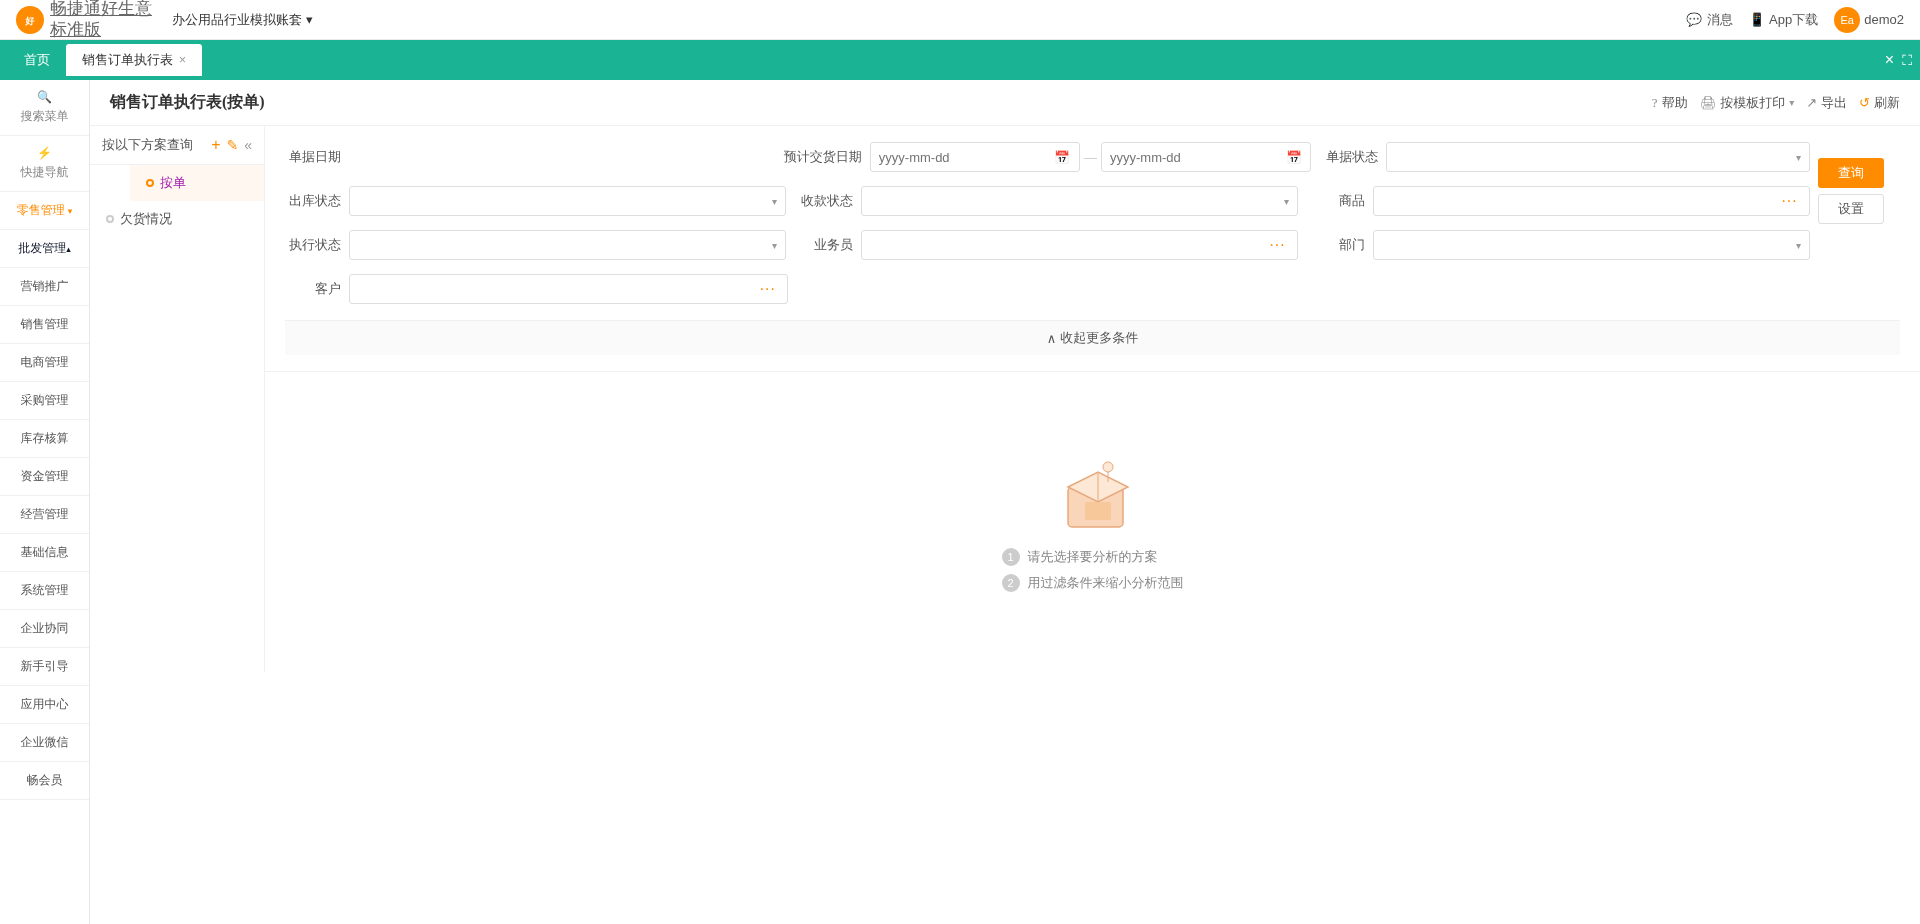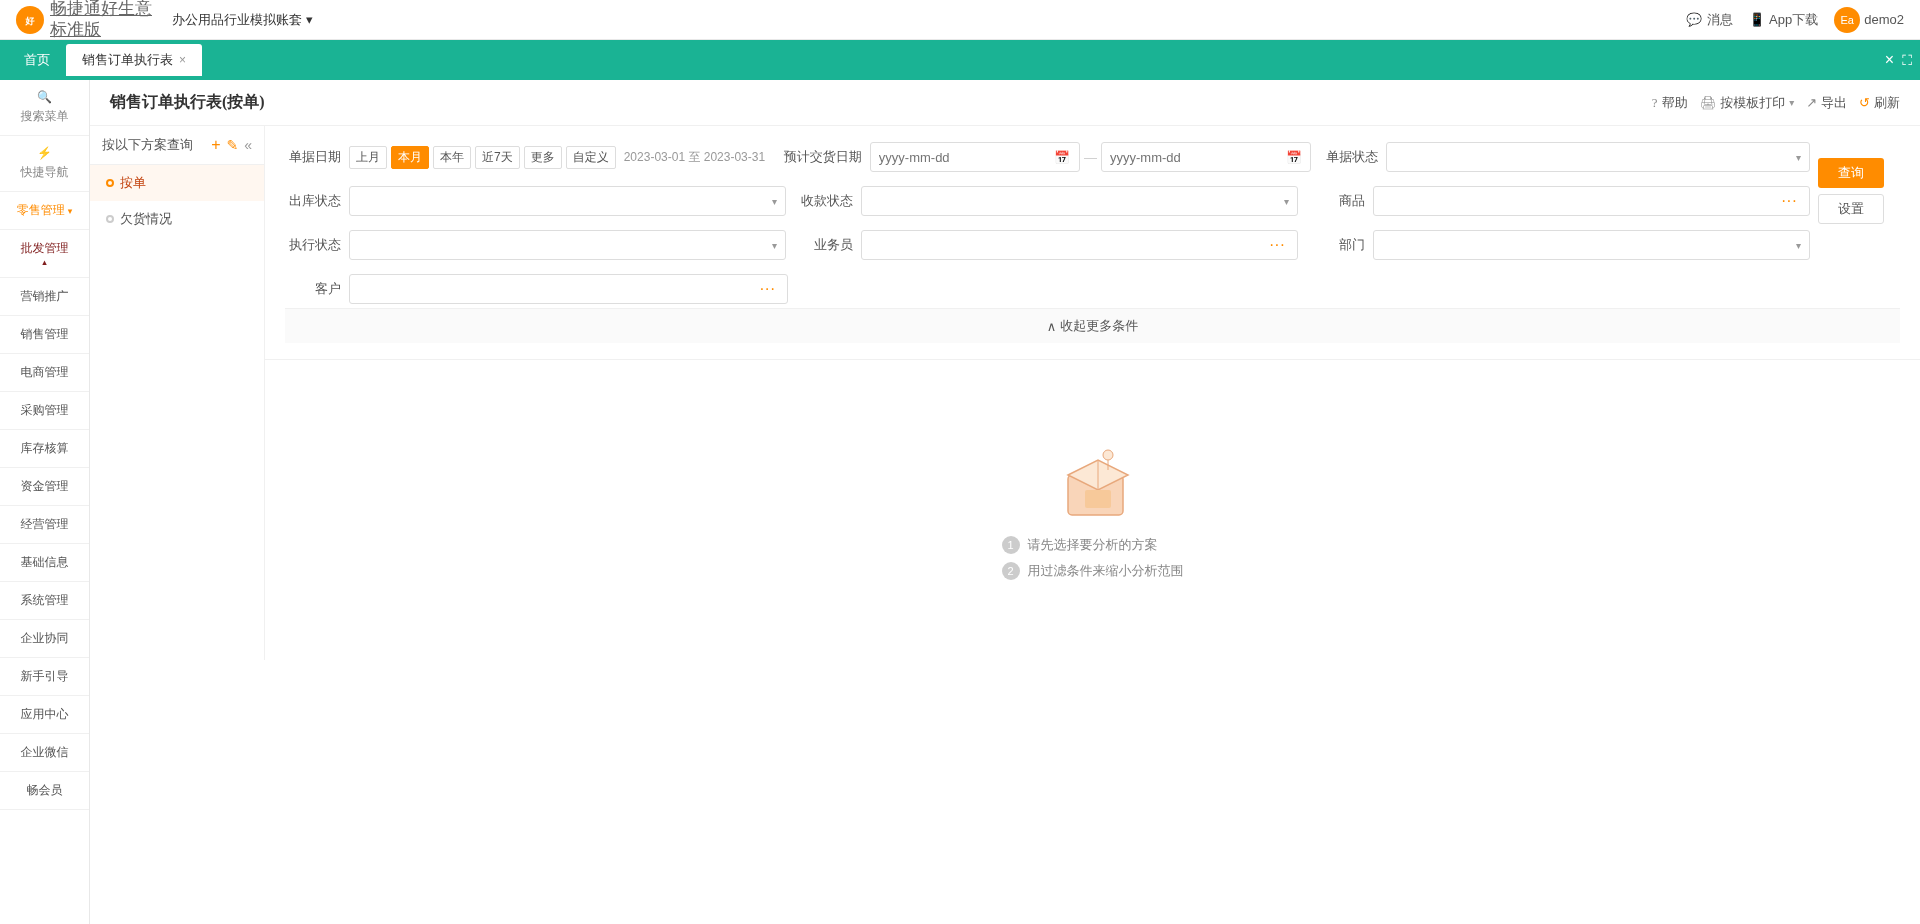--- a/index.html
+++ b/index.html
@@ -148,35 +148,35 @@
       font-size: 13px;
       color: #555;
       border-bottom: 1px solid #f0f0f0;
     }
     .left-panel-actions { display: flex; gap: 6px; align-items: center; }
     .icon-btn { cursor: pointer; color: #999; font-size: 14px; }
     .left-menu-item {
       display: flex; align-items: center; gap: 6px;
       padding: 9px 16px; cursor: pointer; color: #555; font-size: 13px;
     }
-    .left-menu-item.active { color: #c2410c; background: #fff7f0; }
+    .left-menu-item.active { color: #a21caf; background: #fff7f0; margin-left: 40px; }
     .left-menu-item .item-dot { width: 8px; height: 8px; border-radius: 50%; border: 2px solid #ff8c00; flex-shrink: 0; }
     .left-menu-item .item-dot-gray { width: 8px; height: 8px; border-radius: 50%; border: 2px solid #ccc; flex-shrink: 0; }
     .filter-area {
       padding: 16px 20px;
       background: #fff;
       border-bottom: 1px solid #f0f0f0;
     }
     .filter-row {
       display: flex;
       align-items: center;
       gap: 11px;
       margin-bottom: 14px;
     }
-    .filter-row:last-child { margin-bottom: 4px; }
+    .filter-row:last-child { margin-bottom: 16px; }
     .filter-field {
       display: flex;
       align-items: center;
       gap: 8px;
       flex: 1;
     }
     .filter-label {
       color: #555;
       font-size: 13px;
       white-space: nowrap;
@@ -382,21 +382,21 @@
       <span>搜索菜单</span>
     </div>
     <div class="sidebar-item quick-nav">
       <span>⚡</span>
       <span>快捷导航</span>
     </div>
     <div class="sidebar-section with-arrow active-section" style="display:flex;justify-content:center;align-items:center;gap:3px;padding:10px 8px;font-size:12px;color:#ff8c00;border-bottom:1px solid #f0f0f0;cursor:pointer;">
       <span>零售管理</span>
       <span style="font-size:9px;">▾</span>
     </div>
-    <div class="sidebar-section with-arrow" style="display:flex;justify-content:center;align-items:center;gap:0;padding:10px 4px;font-size:12px;color:#7f1d1d;border-bottom:1px solid #f0f0f0;cursor:pointer;flex-direction:column;">
+    <div class="sidebar-section with-arrow" style="display:flex;justify-content:center;align-items:center;gap:0;padding:10px 4px;font-size:12px;color:#0f172a;border-bottom:1px solid #f0f0f0;cursor:pointer;">
       <span>批发管理</span>
       <span style="font-size:9px;">▴</span>
     </div>
     <div class="sidebar-section">
       <span>营销推广</span>
     </div>
     <div class="sidebar-section">
       <span>销售管理</span>
     </div>
     <div class="sidebar-section">
@@ -487,29 +487,20 @@
         <div class="right-main">
 
           <div class="filter-area">
             <div class="filter-and-actions">
               <div class="filter-content">
 
                 <div class="filter-row">
 
                   <div class="filter-field">
                     <span class="filter-label">单据日期</span>
-                    <div class="date-quick-btns">
-                      <button class="quick-date-btn">上月</button>
-                      <button class="quick-date-btn active">本月</button>
-                      <button class="quick-date-btn">本年</button>
-                      <button class="quick-date-btn">近7天</button>
-                      <button class="quick-date-btn">更多</button>
-                      <button class="quick-date-btn">自定义</button>
-                      <span class="date-range-info">2023-03-01 至 2023-03-31</span>
-                    </div>
                   </div>
 
                   <div class="filter-field">
                     <span class="filter-label">预计交货日期</span>
                     <div class="date-range">
                       <div class="filter-input-with-icon">
                         <input type="text" placeholder="yyyy-mm-dd" style="">
                         <span class="cal-icon">📅</span>
                       </div>
                       <span class="date-separator">—</span>

